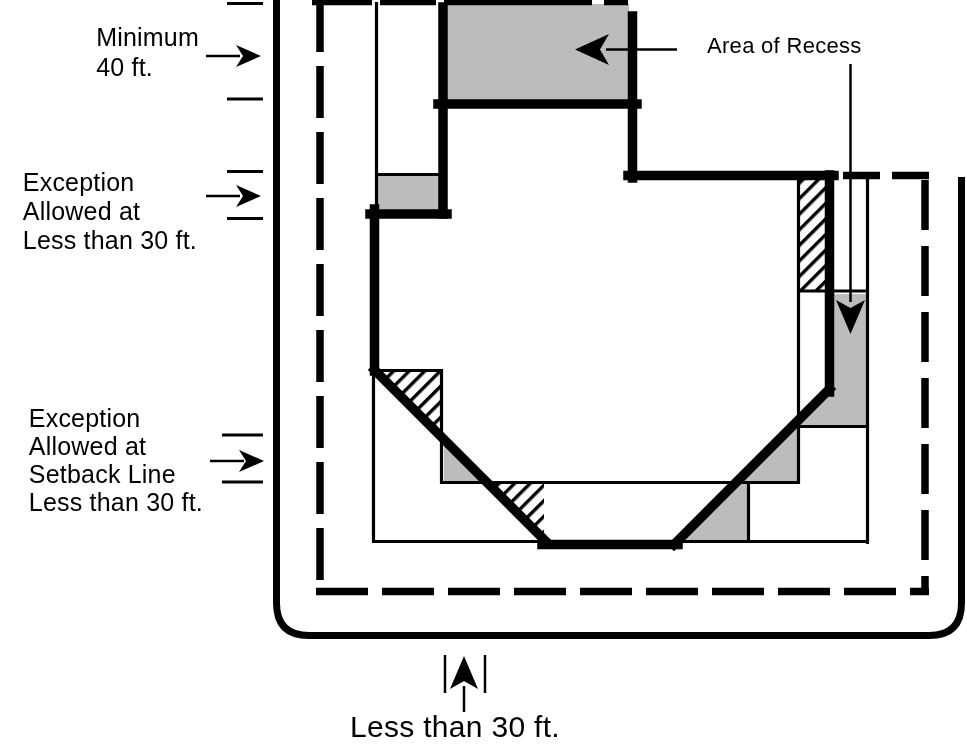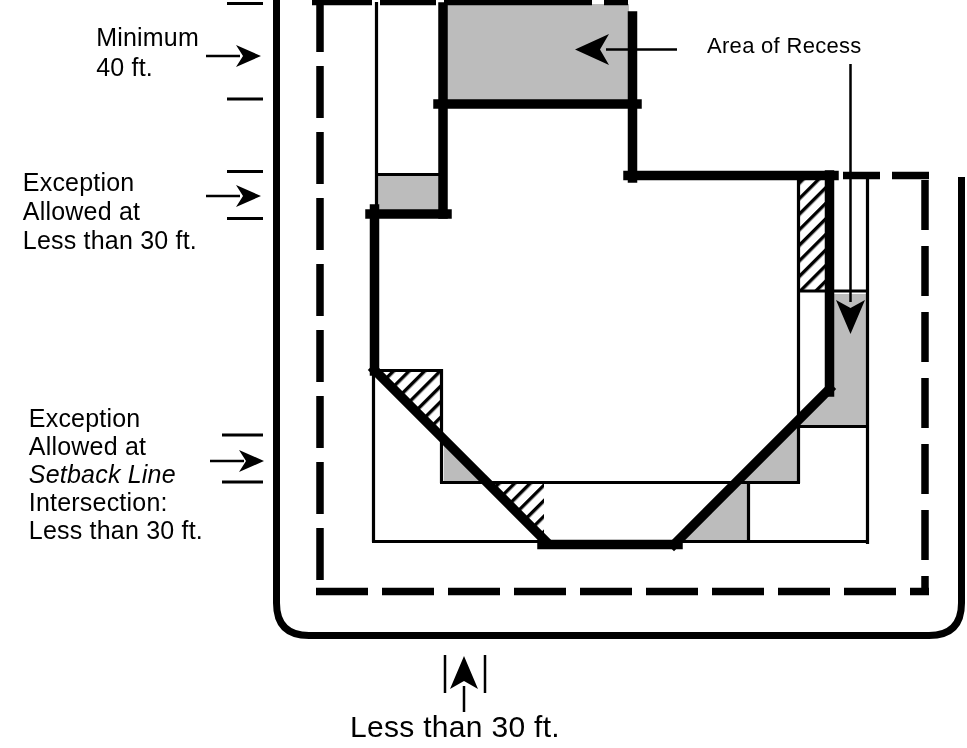--- a/index.html
+++ b/index.html
@@ -7,21 +7,21 @@
          font-family:"Liberation Sans","DejaVu Sans",sans-serif;color:#000;}
   #diagram-svg{position:absolute;left:0;top:0;}
   .note{position:absolute;white-space:nowrap;}
   .note span{display:block;}
   .right-note{font-size:25px;line-height:29px;letter-spacing:0.2px;margin-top:12px;}
   #lbl-min{right:768px;top:10px;line-height:30px;}
   #lbl-mid{right:770px;top:156px;}
   #lbl-set{right:764px;top:392px;line-height:28px;}
   #lbl-aor{left:679px;top:33px;font-size:22px;letter-spacing:0.3px;margin-left:28px;}
   #lbl-bottom{left:350px;top:710px;font-size:30px;letter-spacing:0.3px;}
-  .italic{font-style:italic;}
+  .italic{}
 </style>
 </head>
 <body>
 
 <div id="stage">
 
   <svg id="diagram-svg" width="967" height="748" viewBox="0 0 967 748" xmlns="http://www.w3.org/2000/svg">
     <defs>
       <pattern id="hatch" width="11" height="11" patternUnits="userSpaceOnUse" patternTransform="rotate(45)">
         <rect width="11" height="11" fill="#ffffff"></rect>
@@ -122,21 +122,20 @@
   <div id="lbl-mid" class="note right-note">
     <span>Exception</span>
     <span>Allowed at</span>
     <span>Less than 30 ft.</span>
   </div>
 
   <div id="lbl-set" class="note right-note">
     <span>Exception</span>
     <span>Allowed at</span>
     <span class="italic">Setback Line</span>
-    <span>Intersection:</span>
     <span>Less than 30 ft.</span>
   </div>
 
   <div id="lbl-aor" class="note">Area of Recess</div>
 
   <div id="lbl-bottom" class="note">Less than 30 ft.</div>
 
 </div>
 
 </body></html>

